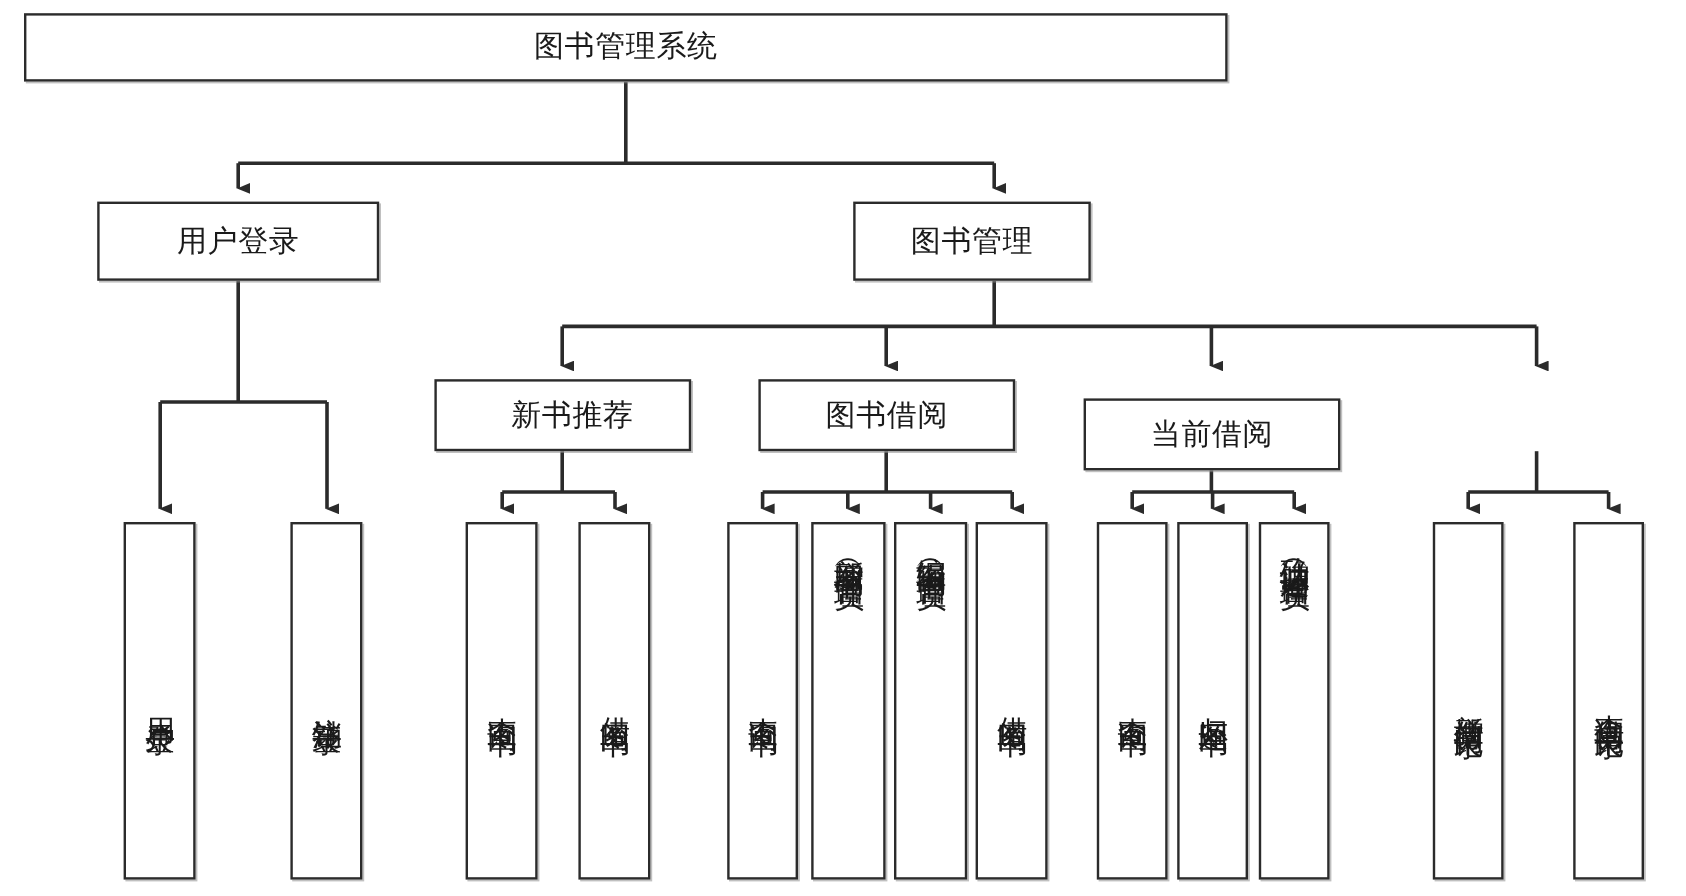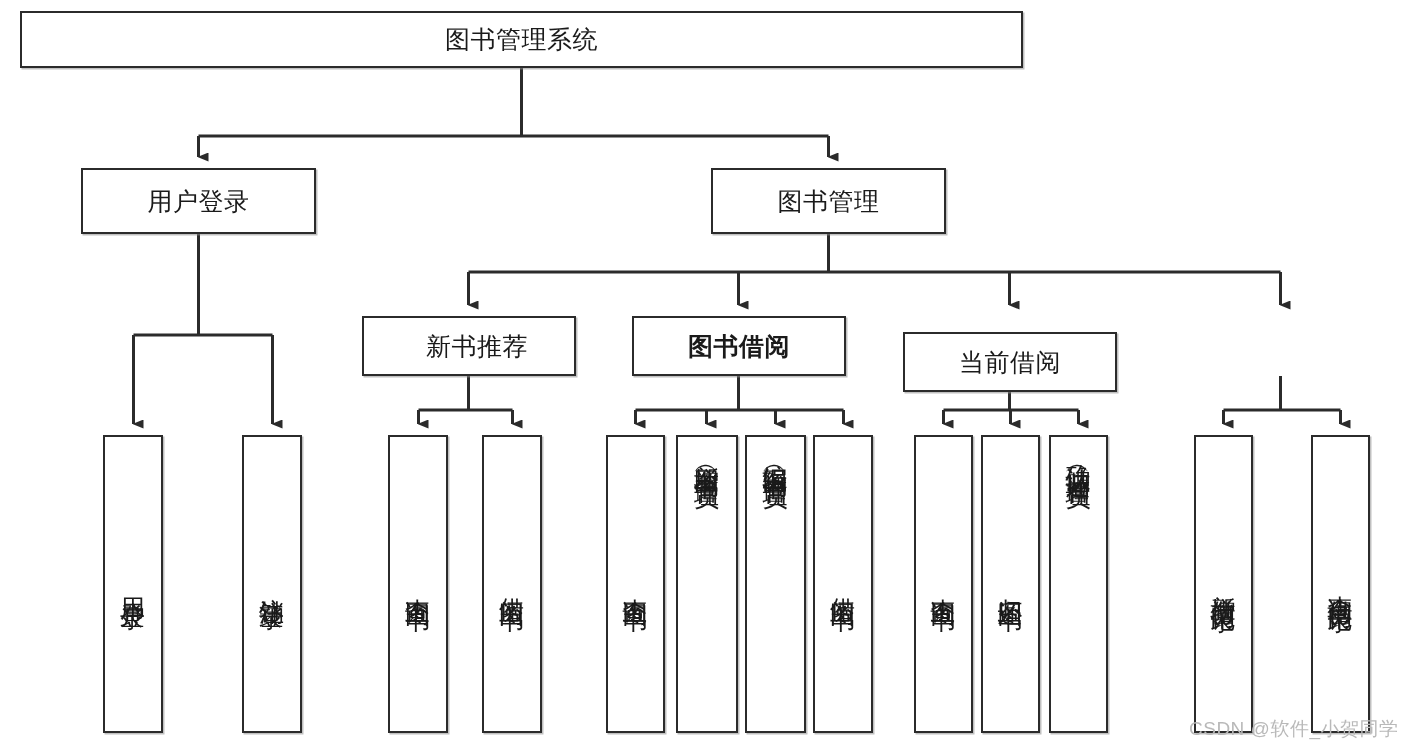--- a/index.html
+++ b/index.html
@@ -125,28 +125,28 @@
     </g>
   </svg>
 
   <div class="node horizontal" id="box-root" style="left: 20px; top: 11px; width: 1003px; height: 57px;">
     <span class="node-label">图书管理系统</span>
   </div>
 
   <div class="node horizontal" id="box-user-login" style="left: 81px; top: 168px; width: 235px; height: 66px;">
     <span class="node-label">用户登录</span>
   </div>
-  <div class="node horizontal" id="box-book-manage" style="left: 711px; top: 168px; width: 235px; height: 66px;">
+  <div class="node horizontal" id="box-book-manage" style="left: 711px; top: 168px; width: 198px; height: 66px;">
     <span class="node-label">图书管理</span>
   </div>
 
   <div class="node horizontal" id="box-new-book-recommend" style="left: 362px; top: 316px; width: 214px; height: 60px; padding-left: 16px;">
     <span class="node-label">新书推荐</span>
   </div>
-  <div class="node horizontal" id="box-book-borrow" style="left: 632px; top: 316px; width: 214px; height: 60px; font-weight: bold;">
+  <div class="node horizontal" id="box-book-borrow" style="left: 632px; top: 316px; width: 214px; height: 60px;">
     <span class="node-label">图书借阅</span>
   </div>
   <div class="node horizontal" id="box-current-borrow" style="left: 903px; top: 332px; width: 214px; height: 60px;">
     <span class="node-label">当前借阅</span>
   </div>
 
   <div class="node vertical centered" id="box-leaf-user-login" style="left: 103px; top: 435px; width: 60px; height: 298px;">
     <span class="node-label">用户登录</span>
   </div>
   <div class="node vertical centered" id="box-leaf-logout-login" style="left: 242px; top: 435px; width: 60px; height: 298px;">
@@ -183,15 +183,14 @@
     <span class="node-label">确认归还（管理员）</span>
   </div>
 
   <div class="node vertical centered" id="box-leaf-add-borrow-record" style="left: 1194px; top: 435px; width: 59px; height: 298px;">
     <span class="node-label">新增借阅记录</span>
   </div>
   <div class="node vertical centered" id="box-leaf-query-borrow-record" style="left: 1311px; top: 435px; width: 59px; height: 298px;">
     <span class="node-label">查询借阅记录</span>
   </div>
 
-  <div class="watermark" id="watermark" style="left: 1189px; top: 716px;">CSDN @软件_小贺同学</div>
 
 </div>
 
 </body></html>

